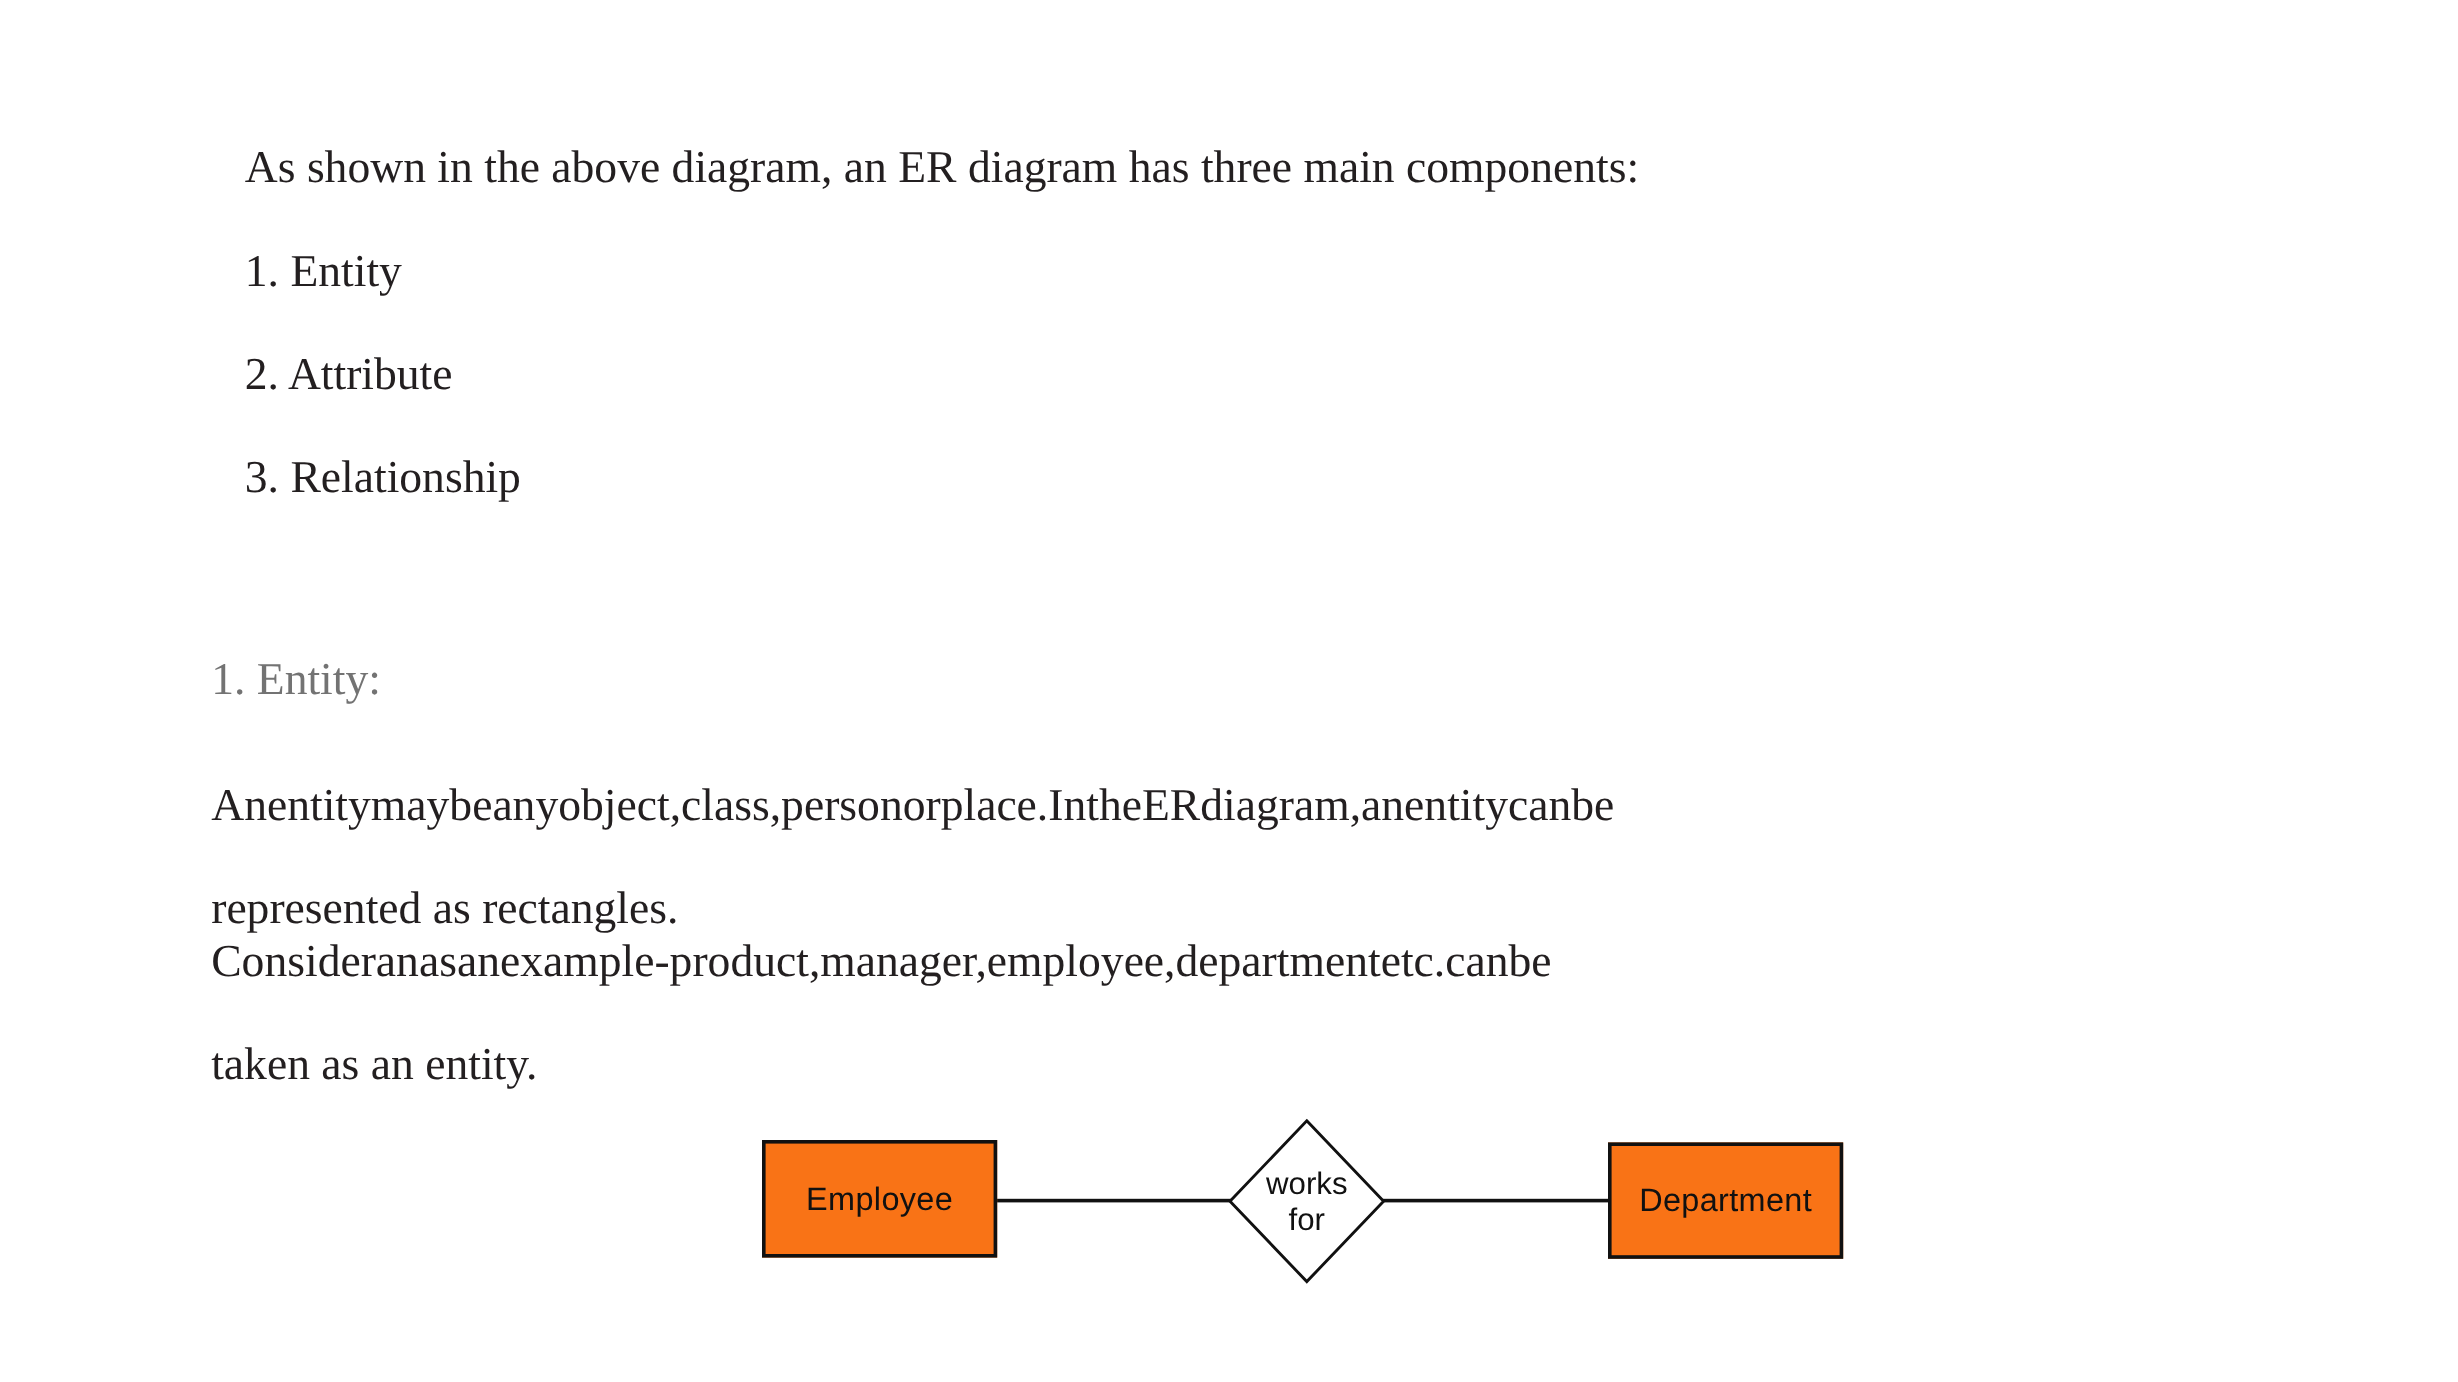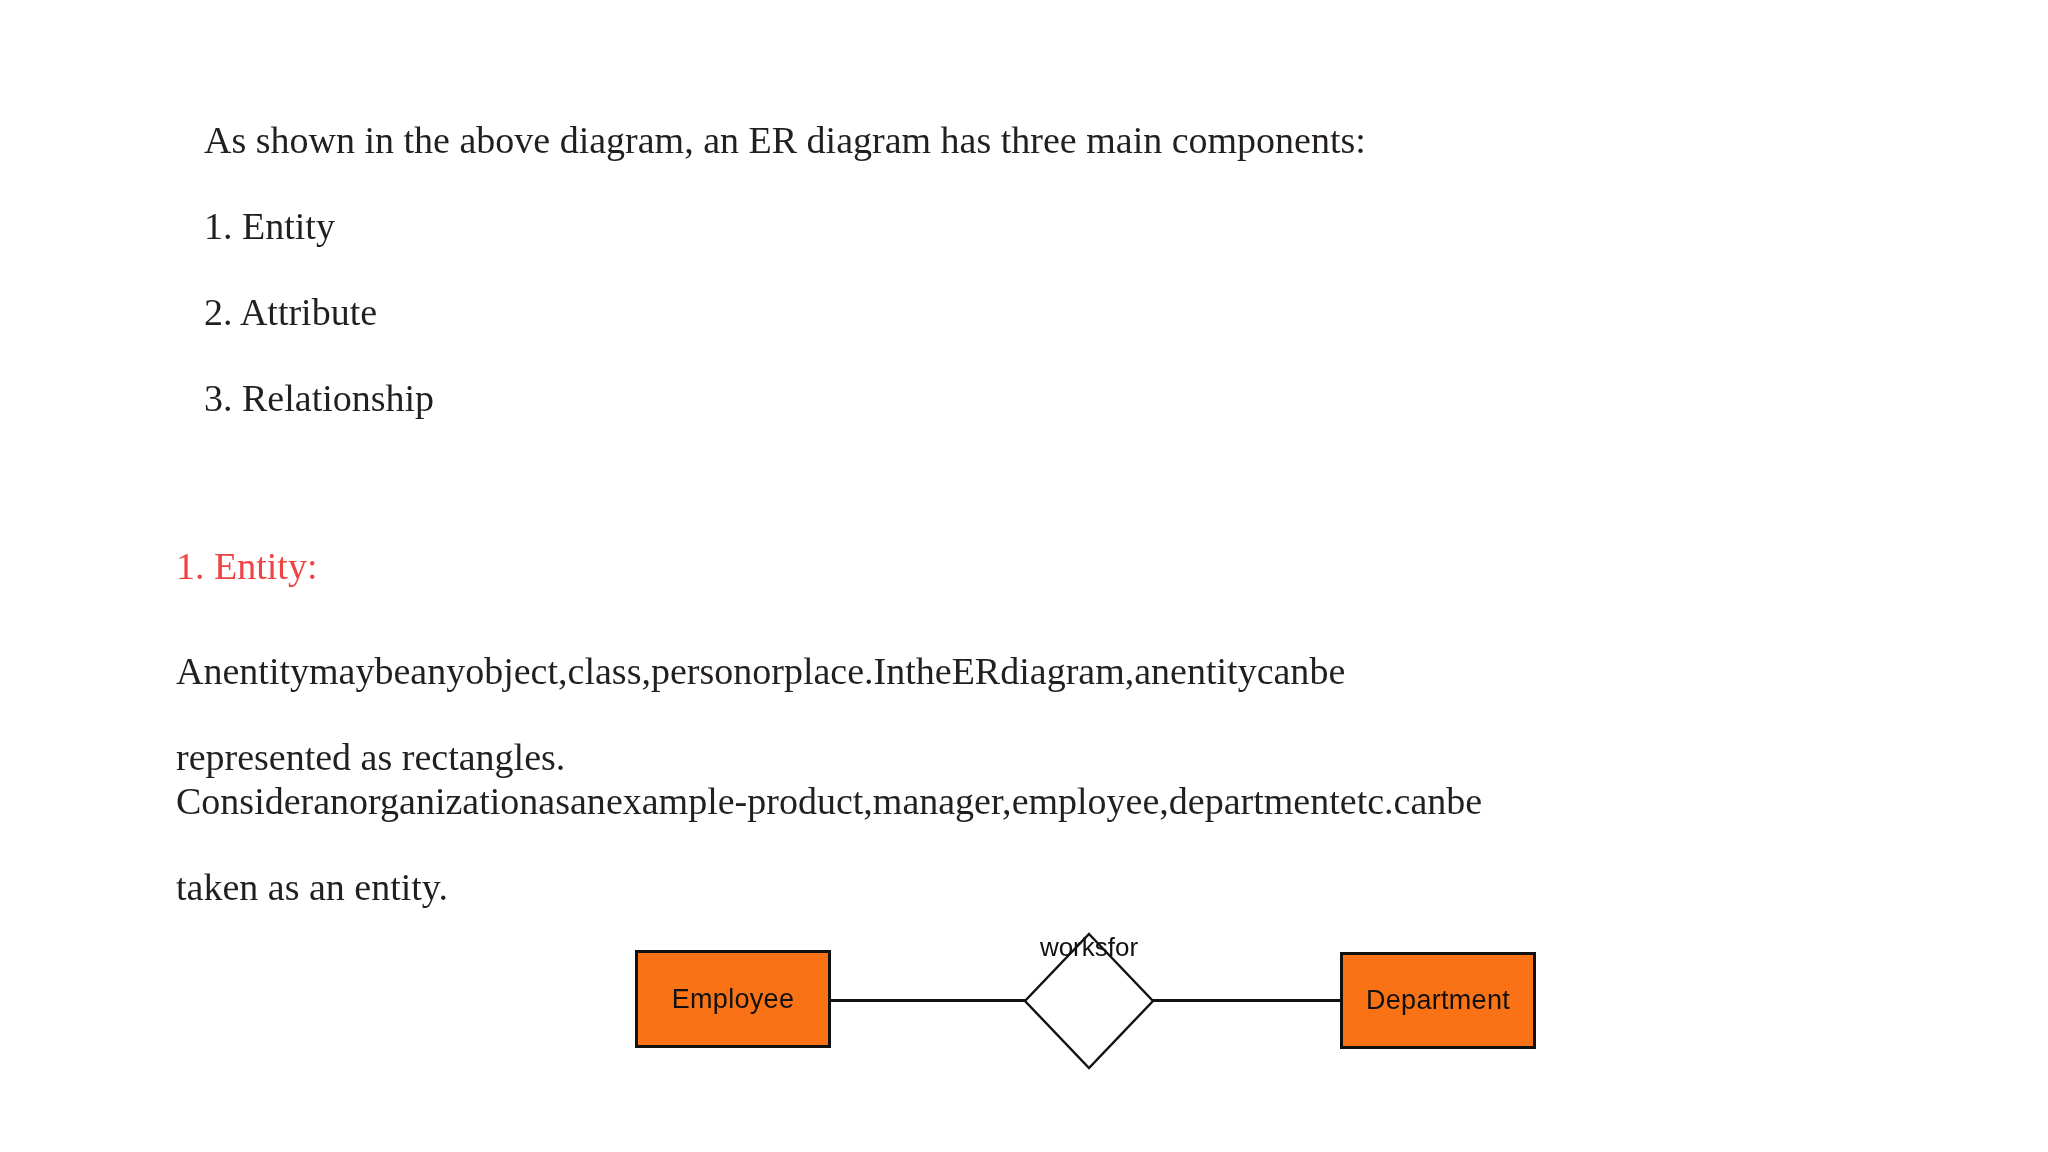--- a/index.html
+++ b/index.html
@@ -31,21 +31,21 @@
     white-space: nowrap;
     margin-left: 28px;
   }
 
   .heading-entity {
     position: absolute;
     left: 176px;
     top: 542px;
     font-size: 38px;
     line-height: 48px;
-    color: #ef4444;
+    color: #737373;
     white-space: nowrap;
   }
 
   .block-just {
     position: absolute;
     left: 176px;
     width: 1786px;
     font-size: 38px;
     line-height: 86px;
     color: #231f20;
@@ -108,22 +108,22 @@
     left: 0;
     top: 0;
   }
   .er-diamond-label {
     position: absolute;
     left: 0;
     top: 0;
     width: 132px;
     height: 138px;
     display: flex;
-    flex-direction: row;
-    align-items: flex-start;
+    flex-direction: column;
+    align-items: center;
     justify-content: center;
     font-family: "Liberation Sans", "DejaVu Sans", sans-serif;
     font-size: 26px;
     line-height: 30px;
     color: #111111;
     text-align: center;
     pointer-events: none;
   }
 
   .er-link {
@@ -169,21 +169,20 @@
       <span>can</span>
       <span>be</span>
     </div>
     <div class="just-row nostretch">represented as rectangles.</div>
   </div>
 
   <div class="block-just" style="top:758px;">
     <div class="just-row">
       <span>Consider</span>
       <span>an</span>
-      <span>organization</span>
       <span>as</span>
       <span>an</span>
       <span>example-</span>
       <span>product,</span>
       <span>manager,</span>
       <span>employee,</span>
       <span>department</span>
       <span>etc.</span>
       <span>can</span>
       <span>be</span>

